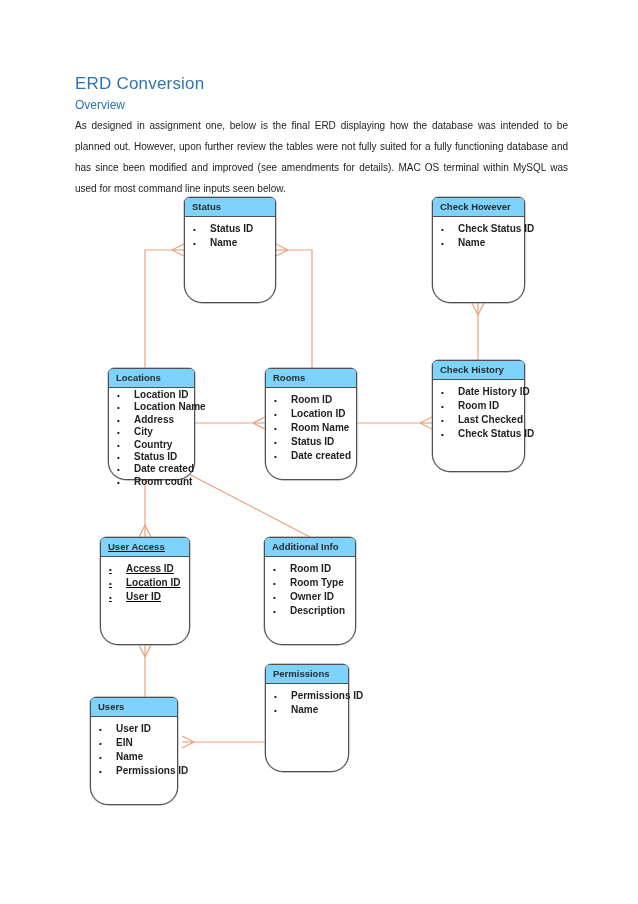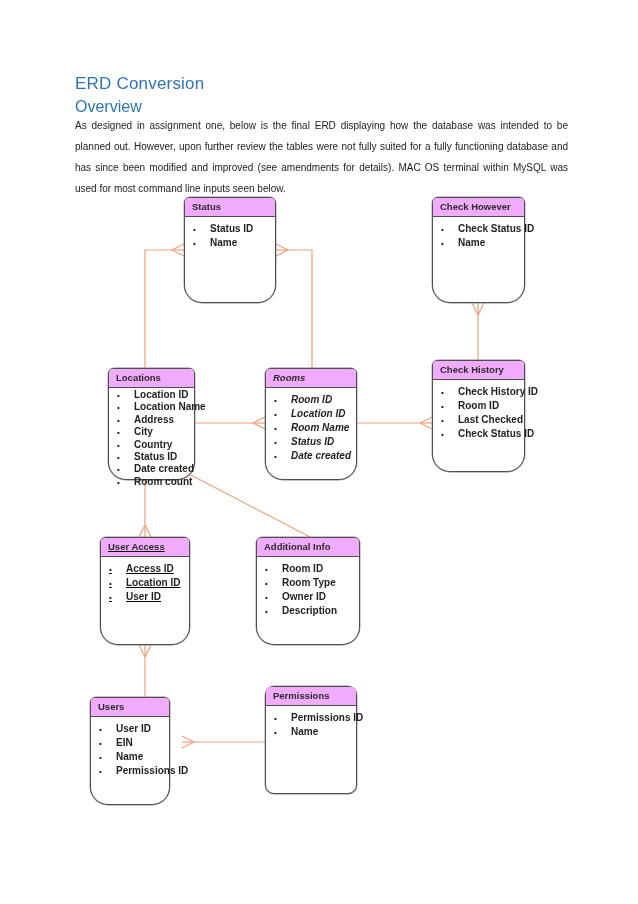--- a/index.html
+++ b/index.html
@@ -10,39 +10,39 @@
     font-family:"Liberation Sans", sans-serif;
     overflow:hidden;
   }
   .doc-title {
     position:absolute; left:75px; top:74px;
     font-size:17px; font-weight:400; color:#2E74B5;
     letter-spacing:0.2px;
   }
   .doc-subtitle {
     position:absolute; left:75px; top:98px;
-    font-size:16px; font-weight:400; color:#2E74B5;
+    font-size:12px; font-weight:400; color:#2E74B5;
   }
   .doc-paragraph {
     position:absolute; left:75px; top:115px;
     width:493px;
     font-size:10px; line-height:21px;
     color:#1c1c1c; text-align:justify;
   }
   .diagram { position:absolute; left:0; top:0; width:638px; height:904px; }
   .diagram svg { position:absolute; left:0; top:0; }
   .entity {
     position:absolute; box-sizing:border-box;
     background:#ffffff;
     border:1.6px solid #4f4f4f;
     border-radius:6px 6px 18px 18px;
     box-shadow:0 0 0 0.4px #8a8a8a;
   }
   .entity-header {
-    background:#f0abfc;
+    background:#7dd3fc;
     border-bottom:1.6px solid #4f4f4f;
     border-radius:4px 4px 0 0;
     font-size:9.5px; font-weight:bold; color:#2b2b2b;
     padding:3px 2px 3px 7px;
     height:12px; line-height:12px;
     white-space:nowrap; overflow:hidden;
   }
   .entity-attrs { padding-top:5px; }
   .entity.compact .entity-attrs { padding-top:1px; }
   .attr-row {
@@ -121,66 +121,66 @@
           <div class="attr-row">Location ID</div>
           <div class="attr-row">Location Name</div>
           <div class="attr-row">Address</div>
           <div class="attr-row">City</div>
           <div class="attr-row">Country</div>
           <div class="attr-row">Status ID</div>
           <div class="attr-row">Date created</div>
           <div class="attr-row">Room count</div>
         </div>
       </div>
-      <div class="entity" style="left: 265px; top: 368px; width: 92px; height: 112px; font-style: italic;">
+      <div class="entity" style="left: 265px; top: 368px; width: 92px; height: 112px;">
         <div class="entity-header">Rooms</div>
         <div class="entity-attrs">
           <div class="attr-row">Room ID</div>
           <div class="attr-row">Location ID</div>
           <div class="attr-row">Room Name</div>
           <div class="attr-row">Status ID</div>
           <div class="attr-row">Date created</div>
         </div>
       </div>
       <div class="entity" style="left: 432px; top: 360px; width: 93px; height: 112px;">
         <div class="entity-header">Check History</div>
         <div class="entity-attrs">
-          <div class="attr-row">Check History ID</div>
+          <div class="attr-row">Date History ID</div>
           <div class="attr-row">Room ID</div>
           <div class="attr-row">Last Checked</div>
           <div class="attr-row">Check Status ID</div>
         </div>
       </div>
       <div class="entity" style="left: 100px; top: 537px; width: 90px; height: 108px; text-decoration: underline;">
         <div class="entity-header">User Access</div>
         <div class="entity-attrs">
           <div class="attr-row">Access ID</div>
           <div class="attr-row">Location ID</div>
           <div class="attr-row">User ID</div>
         </div>
       </div>
-      <div class="entity" style="left: 256px; top: 537px; width: 104px; height: 108px;">
+      <div class="entity" style="left: 264px; top: 537px; width: 92px; height: 108px;">
         <div class="entity-header">Additional Info</div>
         <div class="entity-attrs">
           <div class="attr-row">Room ID</div>
           <div class="attr-row">Room Type</div>
           <div class="attr-row">Owner ID</div>
           <div class="attr-row">Description</div>
         </div>
       </div>
-      <div class="entity" style="left: 90px; top: 697px; width: 80px; height: 108px;">
+      <div class="entity" style="left: 90px; top: 697px; width: 88px; height: 108px;">
         <div class="entity-header">Users</div>
         <div class="entity-attrs">
           <div class="attr-row">User ID</div>
           <div class="attr-row">EIN</div>
           <div class="attr-row">Name</div>
           <div class="attr-row">Permissions ID</div>
         </div>
       </div>
-      <div class="entity" style="left: 265px; top: 686px; width: 92px; height: 108px; border-radius: 9px;">
+      <div class="entity" style="left: 265px; top: 664px; width: 84px; height: 108px;">
         <div class="entity-header">Permissions</div>
         <div class="entity-attrs">
           <div class="attr-row">Permissions ID</div>
           <div class="attr-row">Name</div>
         </div>
       </div>
     </div>
 </div>
 
 </body></html>

